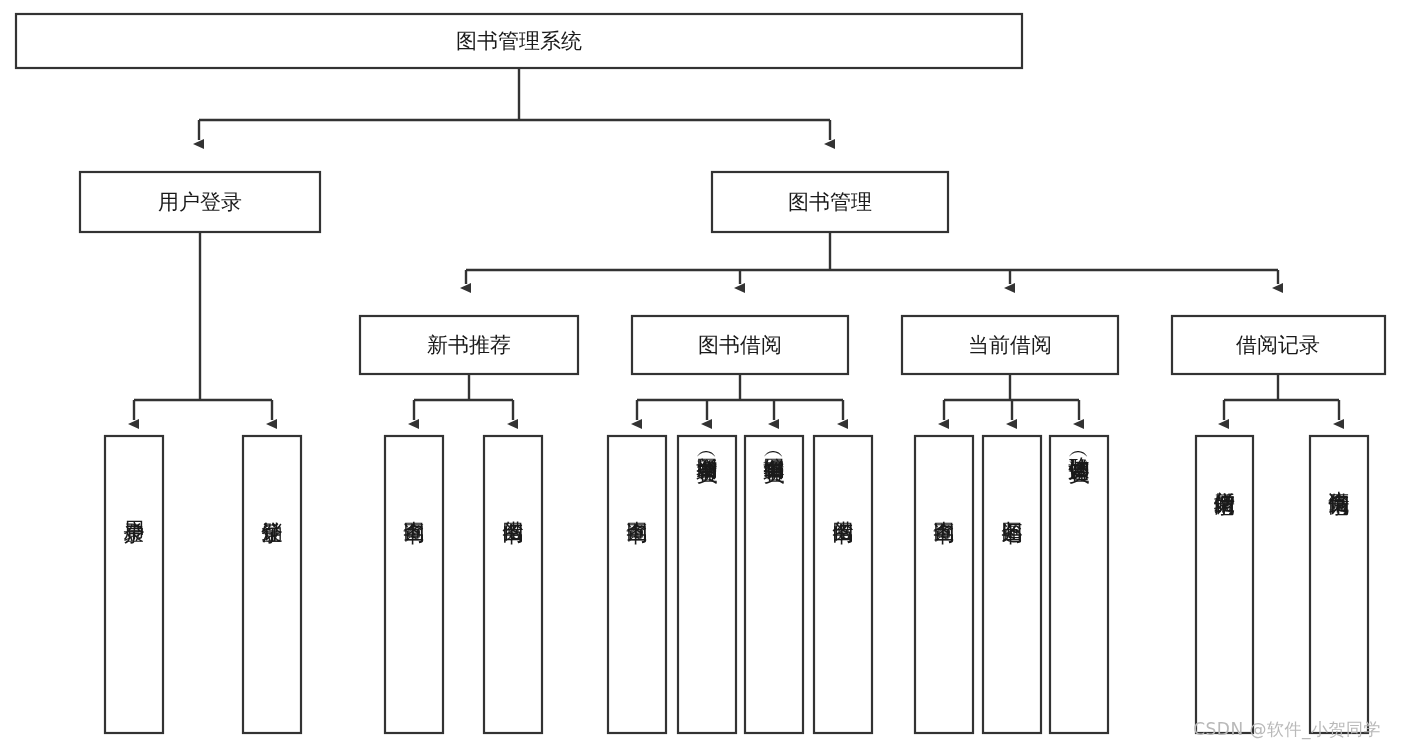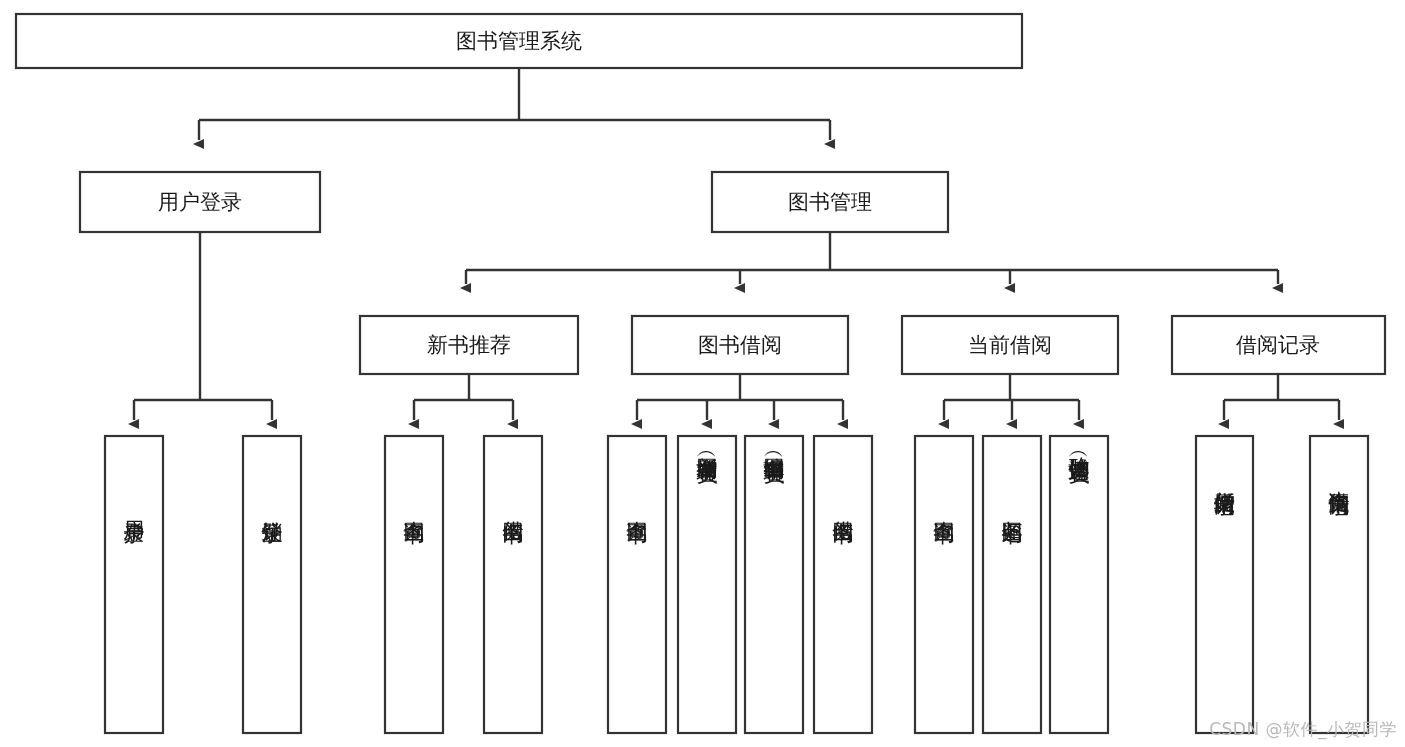--- a/index.html
+++ b/index.html
@@ -60,21 +60,21 @@
     font-size: 21px;
     line-height: 1.05;
     display: flex;
     align-items: center;
     justify-content: flex-start;
     white-space: nowrap;
     pointer-events: none;
   }
   .watermark {
     position: absolute;
-    right: 8px;
+    right: 24px;
     bottom: 6px;
     color: #b9b9b9;
     font-size: 17px;
     font-family: "DejaVu Sans", "Liberation Sans", sans-serif;
     white-space: nowrap;
     letter-spacing: 0.5px;
   }
 </style>
 </head>
 <body>

